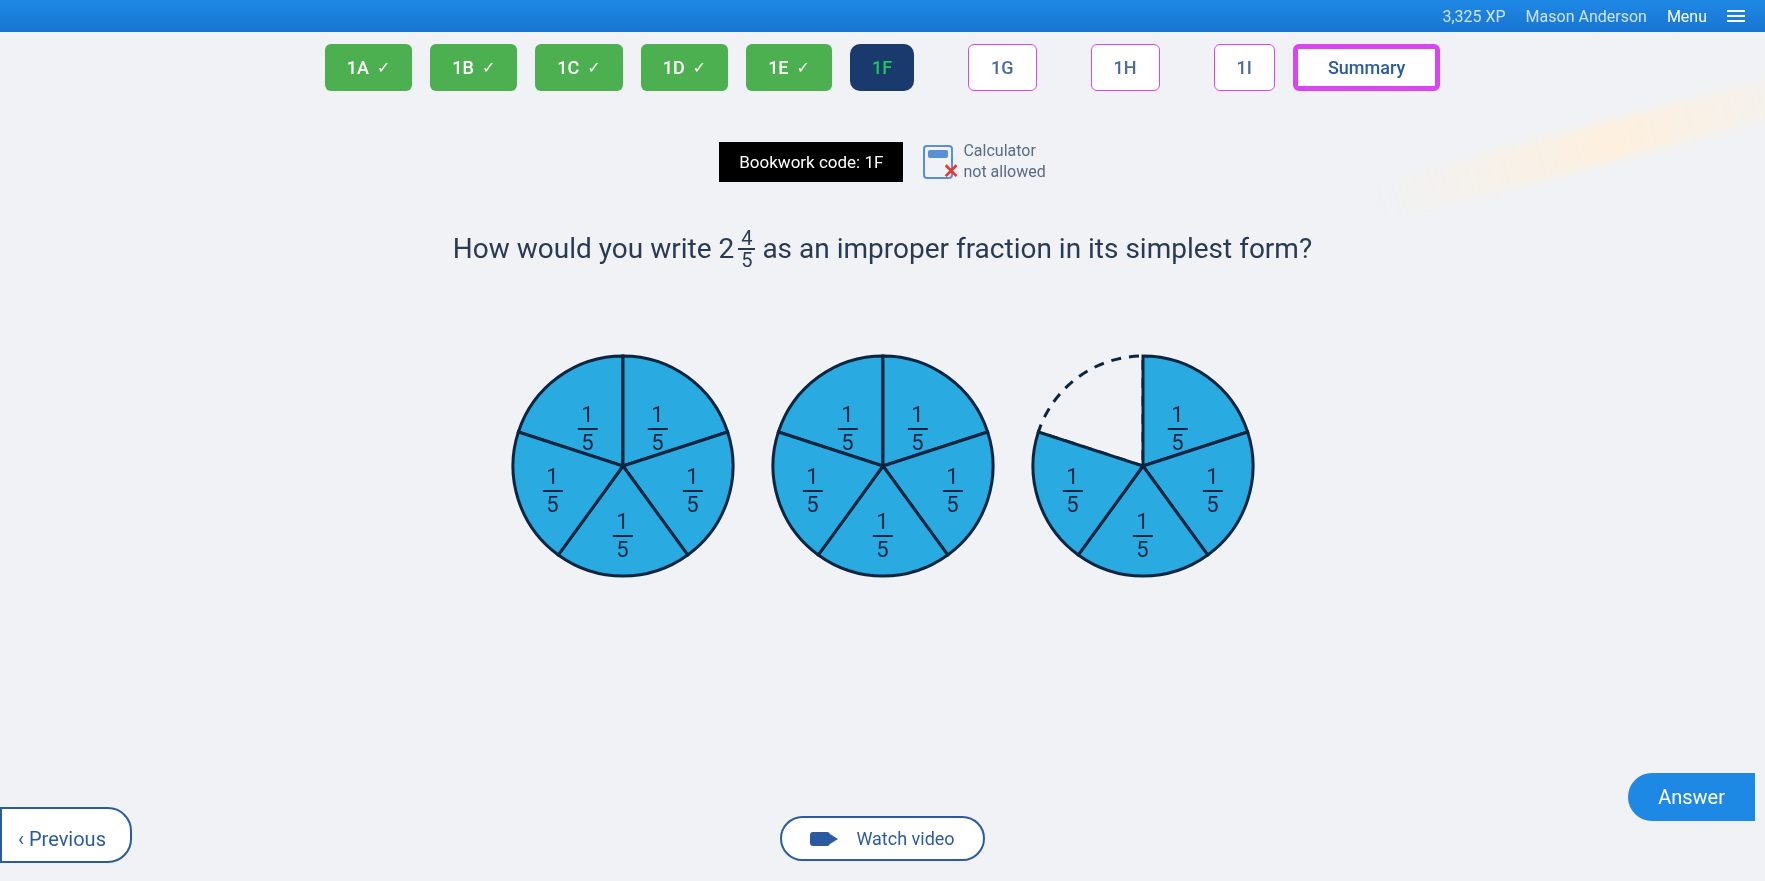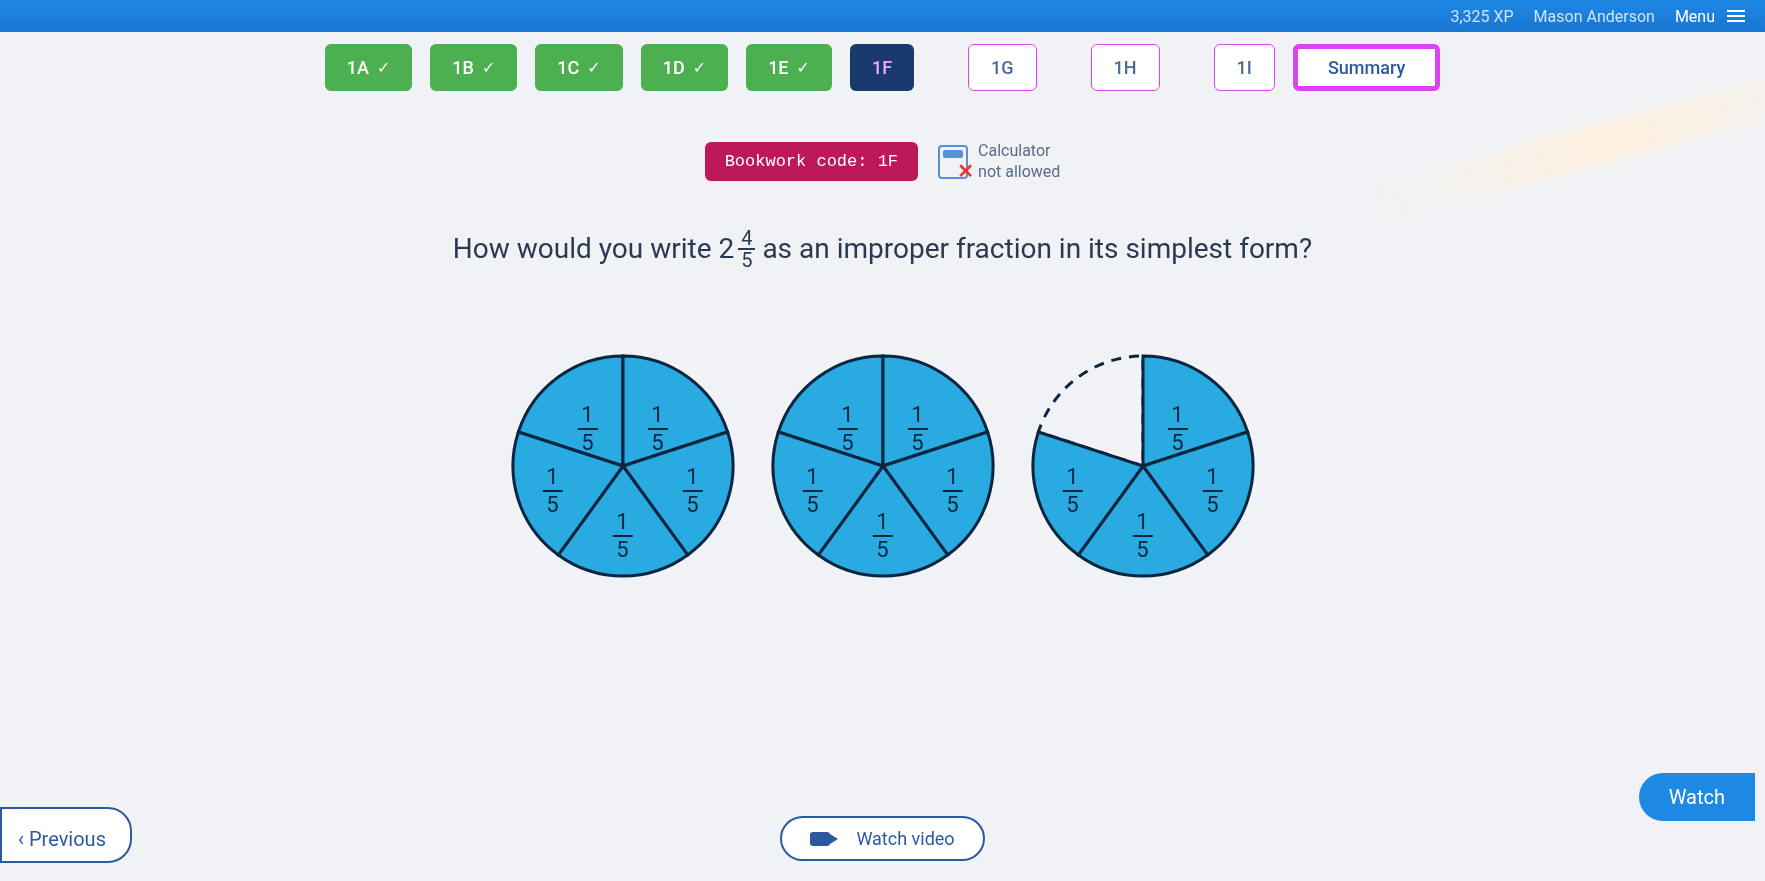--- a/index.html
+++ b/index.html
@@ -17,59 +17,58 @@
   display: flex;
   justify-content: flex-end;
   align-items: center;
   padding: 16px 20px;
   color: #cfe4f7;
   font-size: 16px;
   gap: 20px;
 }
 .top-bar .xp { color: #cfe4f7; }
 .top-bar .user { color: #cfe4f7; }
-.top-bar .menu-btn { color: #fff; display: flex; align-items: center; gap: 12px; cursor: pointer; }
+.top-bar .menu-btn { color: #fff; display: flex; align-items: center; gap: 20px; cursor: pointer; }
 .hamburger { display: inline-flex; flex-direction: column; gap: 3px; }
 .hamburger span { width: 18px; height: 2px; background: #fff; }
 .tabs-row {
   display: flex;
   gap: 18px;
   justify-content: center;
   padding: 12px 0 0 0;
   background: #f0f2f5;
 }
 .tab {
   padding: 8px 22px;
   border-radius: 6px;
   font-size: 18px;
   font-weight: 500;
   display: flex;
   align-items: center;
   gap: 8px;
   cursor: pointer;
 }
 .tab.done { background: #4caf50; color: #fff; }
-.tab.active { background: #1a3a6e; color: #f0abfc; }
+.tab.active { background: #1a3a6e; color: #22c55e; border-radius: 10px; }
 .tab.pending { background: #fff; color: #4a6a9e; border: 1px solid #d946ef; margin-left: 36px; }
 .tab.summary { background: #fff; color: #2c5aa0; border: 5px solid #d946ef; padding: 8px 30px; }
 .check { font-size: 16px; }
 .meta-row {
   display: flex;
   justify-content: center;
   align-items: center;
   gap: 20px;
   margin-top: 50px;
 }
 .bookwork-badge {
-  background: #be185d;
+  background: #000000;
   color: #fff;
   padding: 10px 20px;
-  border-radius: 6px;
+  border-radius: 0;
   font-size: 17px;
-  font-family: Liberation Mono, monospace;
 }
 .calc-info {
   display: flex;
   align-items: center;
   gap: 10px;
   color: #5a6b85;
   font-size: 16px;
 }
 .calc-icon {
   width: 30px;
@@ -380,16 +379,16 @@
     <span>Watch video</span>
   </div>
 </div>
 
 <div class="previous-btn">
   <span>‹ </span>
   <span>Previous</span>
 </div>
 
 <div class="answer-btn">
-  <span>Watch</span>
+  <span>Answer</span>
 </div>
 
 <div class="glare"></div>
 
 </body></html>

